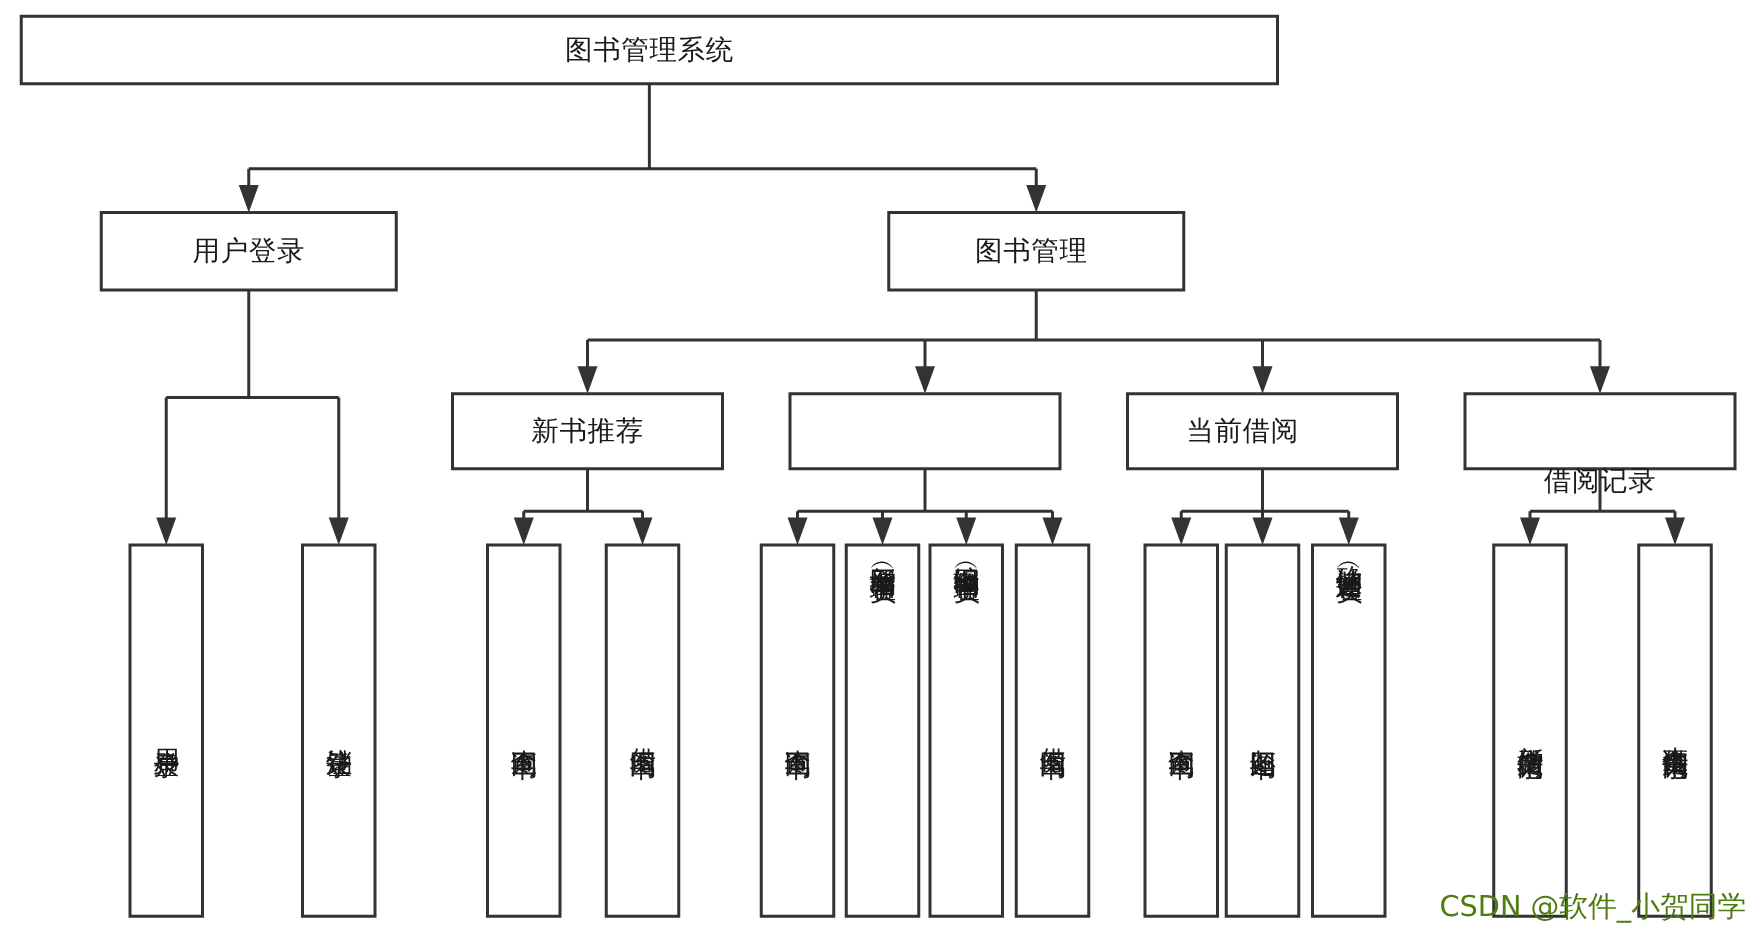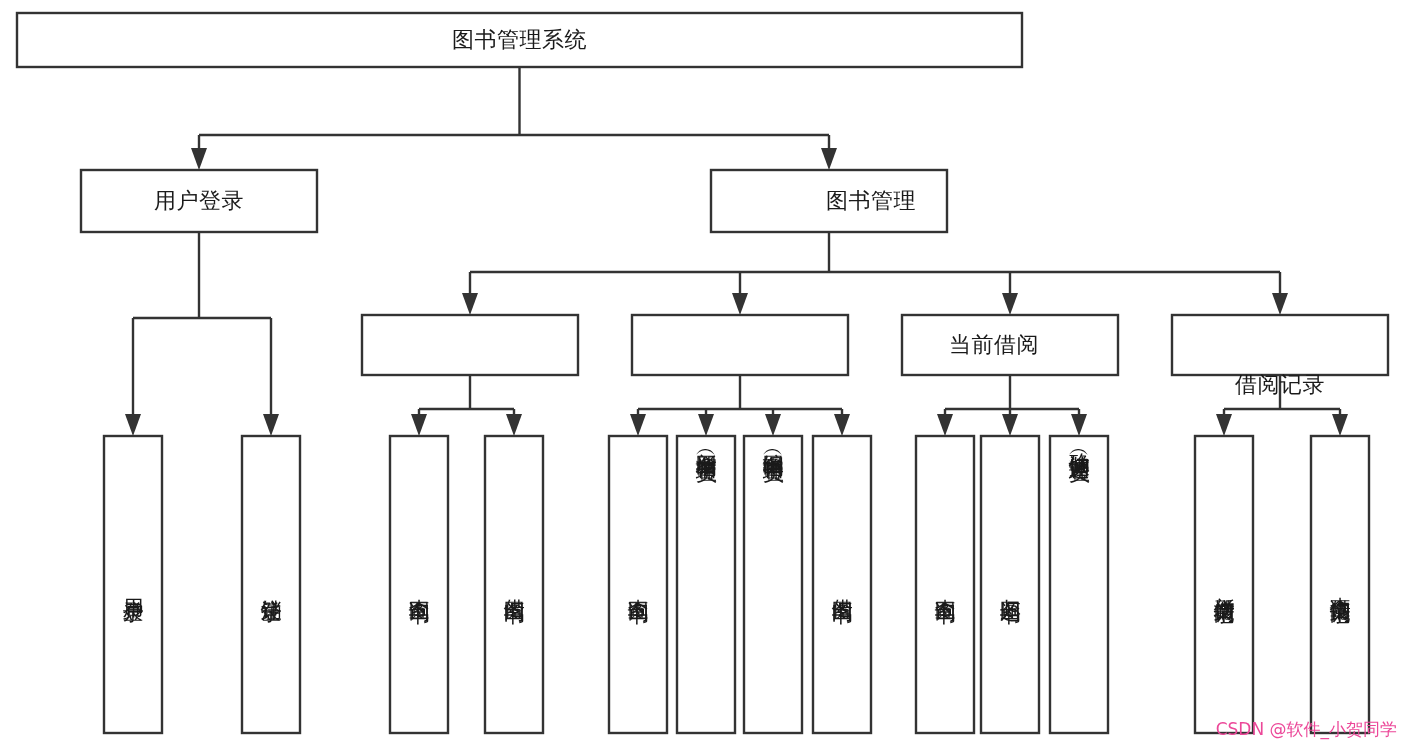--- a/index.html
+++ b/index.html
@@ -69,22 +69,22 @@
     font-size: 22px;
     color: #1a1a1a;
     white-space: nowrap;
     letter-spacing: 0.5px;
   }
   .watermark {
     position: absolute;
     right: 8px;
     bottom: 6px;
     font-family: "DejaVu Sans", "Liberation Sans", sans-serif;
-    font-size: 17px;
-    color: #ec4899;
+    font-size: 23px;
+    color: #4d7c0f;
     white-space: nowrap;
     pointer-events: none;
   }
 </style>
 </head>
 <body>
 
 <div id="diagram-root">
 
   <svg class="diagram" viewBox="0 0 1405 747">
@@ -191,24 +191,27 @@
     <rect class="node-box" x="1311" y="436" width="58" height="297"></rect>
   </svg>
 
   <div class="hlabel-wrap" style="left:17px; top:13px; width:1005px; height:54px;">
     <span class="hlabel-text">图书管理系统</span>
   </div>
 
   <div class="hlabel-wrap" style="left:81px; top:170px; width:236px; height:62px;">
     <span class="hlabel-text">用户登录</span>
   </div>
-  <div class="hlabel-wrap" style="left:749px; top:170px; width:244px; height:62px;">
+  <div class="hlabel-wrap" style="left:703px; top:170px; width:244px; height:62px;">
     <span class="hlabel-text">图书管理</span>
   </div>
 
+  <div class="hlabel-wrap" style="left:362px; top:315px; width:216px; height:60px;">
+    <span class="hlabel-text">新书推荐</span>
+  </div>
   <div class="hlabel-wrap" style="left:902px; top:315px; width:184px; height:60px;">
     <span class="hlabel-text">当前借阅</span>
   </div>
   <div class="hlabel-wrap" style="left:1172px; top:315px; width:216px; height:60px;margin-top:40px;">
     <span class="hlabel-text">借阅记录</span>
   </div>
 
   <div class="vlabel-wrap" style="left:104px; top:436px; width:58px; height:297px;">
     <span class="vlabel-text">用户登录</span>
   </div>

